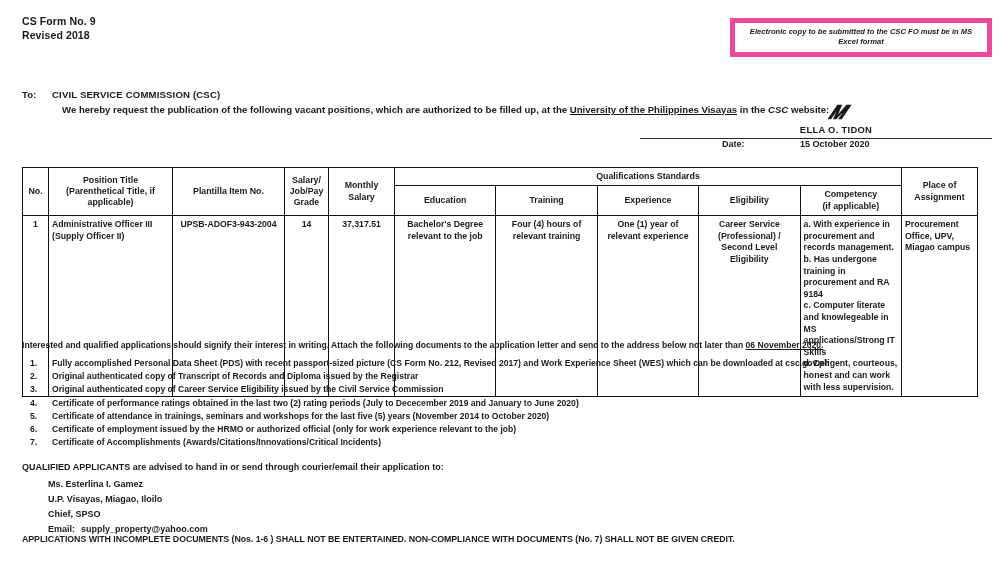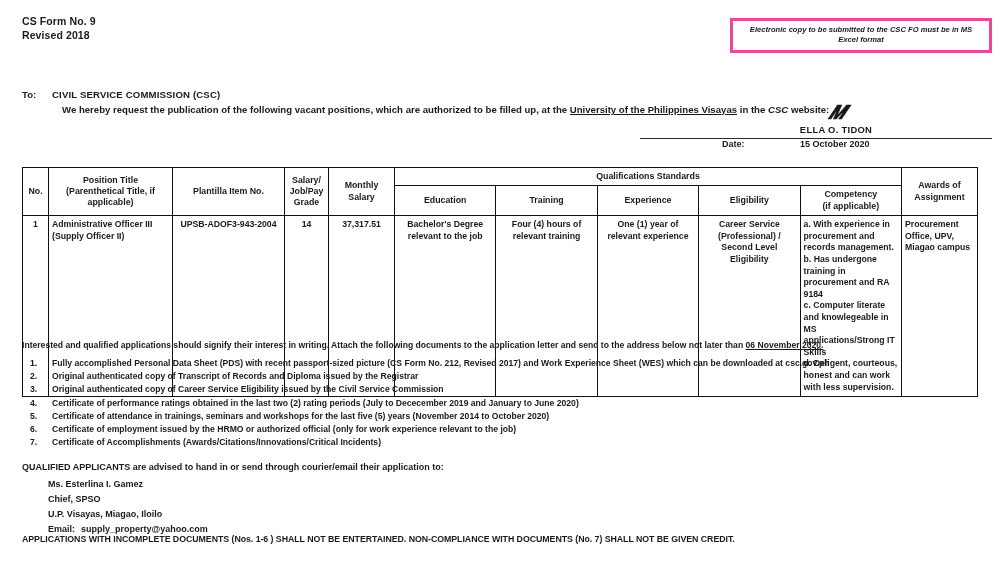--- a/index.html
+++ b/index.html
@@ -35,21 +35,21 @@
     font-weight: 600;
     letter-spacing: .1px;
   }
 
   
   .notice-box {
     position: absolute;
     right: 8px;
     top: 18px;
     width: 262px;
-    border: 3px solid #ec4899;
+    border: 5px solid #ec4899;
     padding: 4px 6px 5px;
     box-sizing: border-box;
     text-align: center;
     font-style: italic;
     font-weight: bold;
     font-size: 7.6px;
     line-height: 10px;
   }
 
   
@@ -289,21 +289,21 @@
           <div>Salary/</div>
           <div>Job/Pay</div>
           <div>Grade</div>
         </th>
         <th class="c-salary" rowspan="2">
           <div>Monthly</div>
           <div>Salary</div>
         </th>
         <th colspan="5">Qualifications Standards</th>
         <th class="c-place" rowspan="2">
-          <div>Awards of</div>
+          <div>Place of</div>
           <div>Assignment</div>
         </th>
       </tr>
       <tr>
         <th class="c-edu">Education</th>
         <th class="c-train">Training</th>
         <th class="c-exp">Experience</th>
         <th class="c-elig">Eligibility</th>
         <th class="c-comp">
           <div>Competency</div>
@@ -370,22 +370,22 @@
     <div class="li">
       <span class="num">7.</span>
       <span class="txt">Certificate of Accomplishments (Awards/Citations/Innovations/Critical Incidents)</span>
     </div>
   </div>
 
   <div class="qualified-note">QUALIFIED APPLICANTS are advised to hand in or send through courier/email their application to:</div>
 
   <div class="contact">
     <div>Ms. Esterlina I. Gamez</div>
+    <div>U.P. Visayas, Miagao, Iloilo</div>
     <div>Chief, SPSO</div>
-    <div>U.P. Visayas, Miagao, Iloilo</div>
     <div>
       <span class="email-label">Email:</span><span>supply_property@yahoo.com</span>
     </div>
   </div>
 
   <div class="final-note">APPLICATIONS WITH INCOMPLETE DOCUMENTS (Nos. 1-6 ) SHALL NOT BE ENTERTAINED. NON-COMPLIANCE WITH DOCUMENTS (No. 7) SHALL NOT BE GIVEN CREDIT.</div>
 
 </div>
 
 </body></html>

